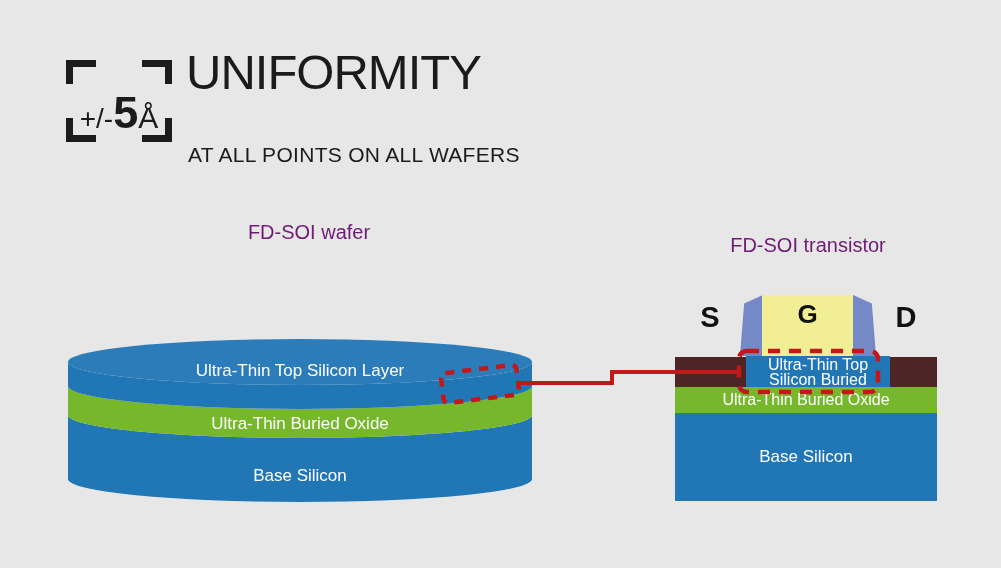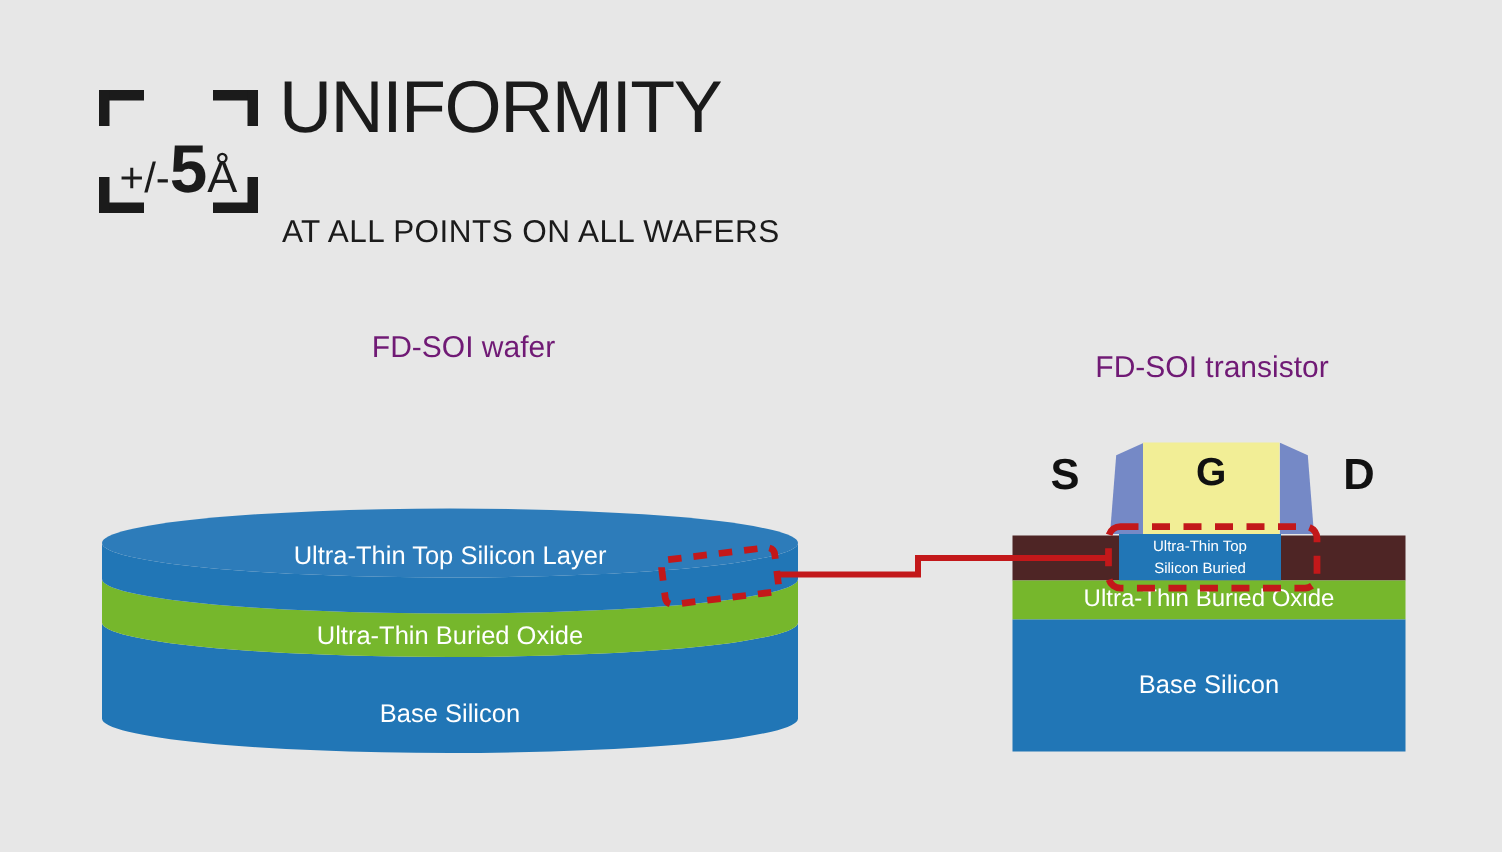--- a/index.html
+++ b/index.html
@@ -36,22 +36,22 @@
   
   .wafer-svg{position:absolute;left:65px;top:333px;width:470px;height:175px;}
   .fill-blue{fill:var(--blue);}
   .fill-blue-top{fill:var(--blue-top);}
   .fill-green{fill:var(--green);}
   .layer-label{fill:#ffffff;font-family:"Liberation Sans",sans-serif;font-size:17px;text-anchor:middle;}
 
   
   .t-layer{position:absolute;color:#fff;text-align:center;}
   .t-maroon{left:675px;top:357px;width:262px;height:30px;background:var(--maroon);}
-  .t-sibox{left:746px;top:356px;width:108px;height:31px;background:var(--blue);
-           display:flex;flex-direction:column;justify-content:center;font-size:10px;line-height:15px;}
+  .t-sibox{left:746px;top:356px;width:144px;height:31px;background:var(--blue);
+           display:flex;flex-direction:column;justify-content:center;font-size:16px;line-height:15px;}
   .t-green{left:675px;top:387px;width:262px;height:26px;background:var(--green);font-size:16px;line-height:26px;}
   .t-base{left:675px;top:413px;width:262px;height:88px;background:var(--blue);
           display:flex;align-items:center;justify-content:center;font-size:17px;}
   .t-gate{position:absolute;left:762px;top:295px;width:91px;height:61px;background:var(--gate);
           text-align:center;}
   .t-gate .g{display:inline-block;margin-top:4px;font-size:26px;font-weight:700;color:#111;}
   .t-spacer{position:absolute;top:295px;width:23px;height:61px;background:var(--spacer);}
   .t-spacer.left{left:740px;clip-path:polygon(18% 14%,100% 0,100% 100%,0 100%);}
   .t-spacer.right{left:853px;clip-path:polygon(0 0,82% 14%,100% 100%,0 100%);}
   .t-terminal{position:absolute;top:301px;width:40px;text-align:center;

